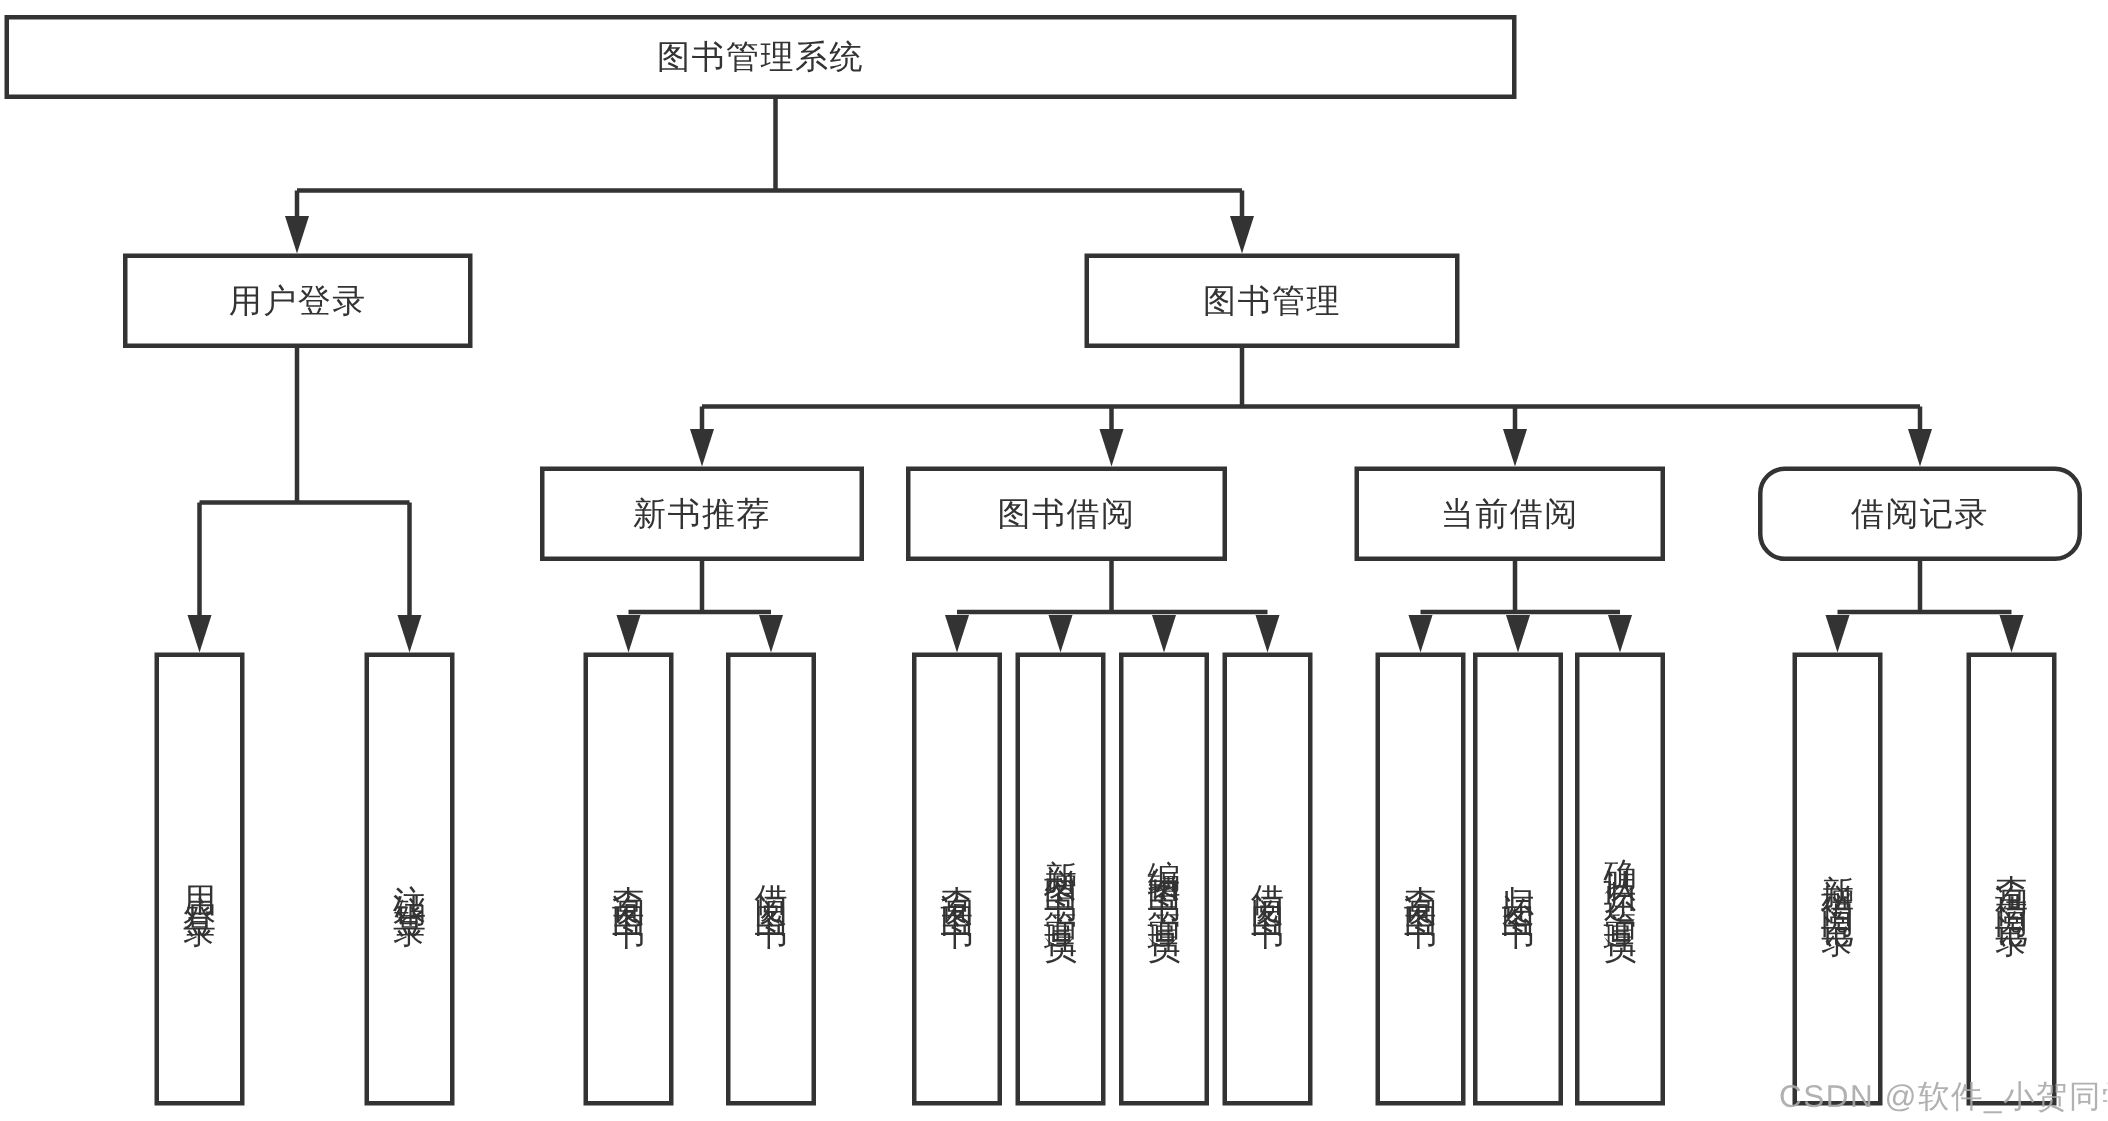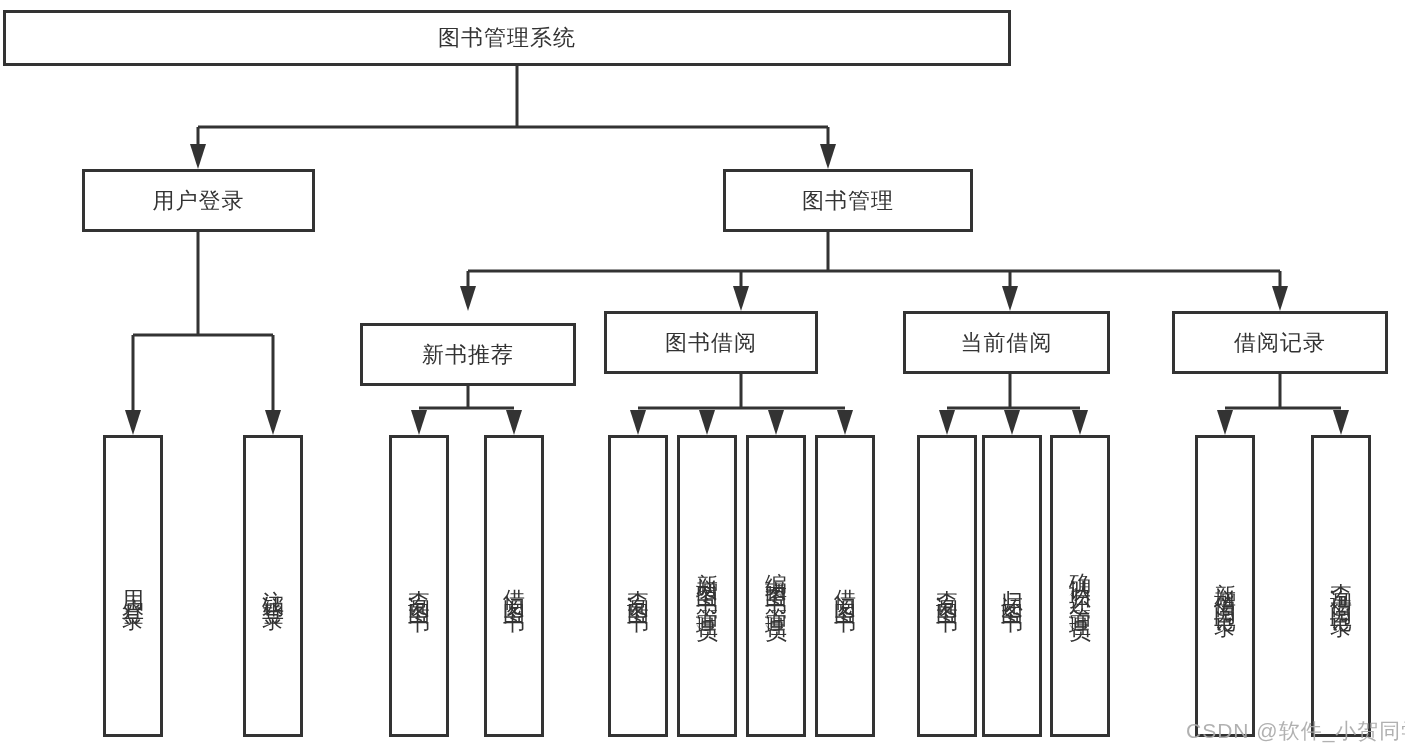--- a/index.html
+++ b/index.html
@@ -87,24 +87,24 @@
     <polygon points="1072,410 1088,410 1080,435"></polygon>
     <polygon points="1217,410 1233,410 1225,435"></polygon>
     <polygon points="1333,410 1349,410 1341,435"></polygon>
   </svg>
 
   <div class="node" style="left:3px;top:10px;width:1008px;height:56px;">图书管理系统</div>
 
   <div class="node" style="left:82px;top:169px;width:233px;height:63px;">用户登录</div>
   <div class="node" style="left:712px;top:169px;width:250px;height:63px;margin-left:11px;">图书管理</div>
 
-  <div class="node" style="left:360px;top:311px;width:216px;height:63px;margin-top:12px;">新书推荐</div>
+  <div class="node" style="left:360px;top:311px;width:216px;height:63px;">新书推荐</div>
   <div class="node" style="left:604px;top:311px;width:214px;height:63px;">图书借阅</div>
   <div class="node" style="left:903px;top:311px;width:207px;height:63px;">当前借阅</div>
-  <div class="node" style="left:1172px;top:311px;width:216px;height:63px;">借阅记录</div>
+  <div class="node" style="left:1172px;top:311px;width:216px;height:63px;border-radius:18px;">借阅记录</div>
 
   <div class="vnode" style="left:103px;top:435px;width:60px;height:302px;">
     <span>用户登录</span>
   </div>
   <div class="vnode" style="left:243px;top:435px;width:60px;height:302px;">
     <span>注销登录</span>
   </div>
 
   <div class="vnode" style="left:389px;top:435px;width:60px;height:302px;">
     <span>查询图书</span>

